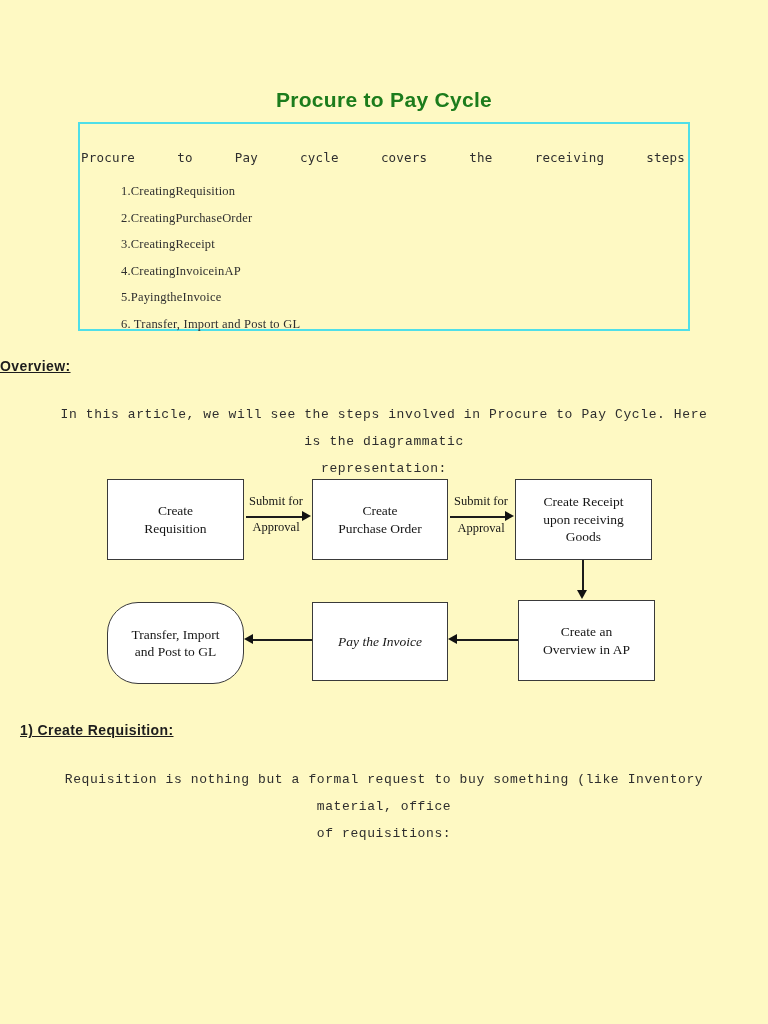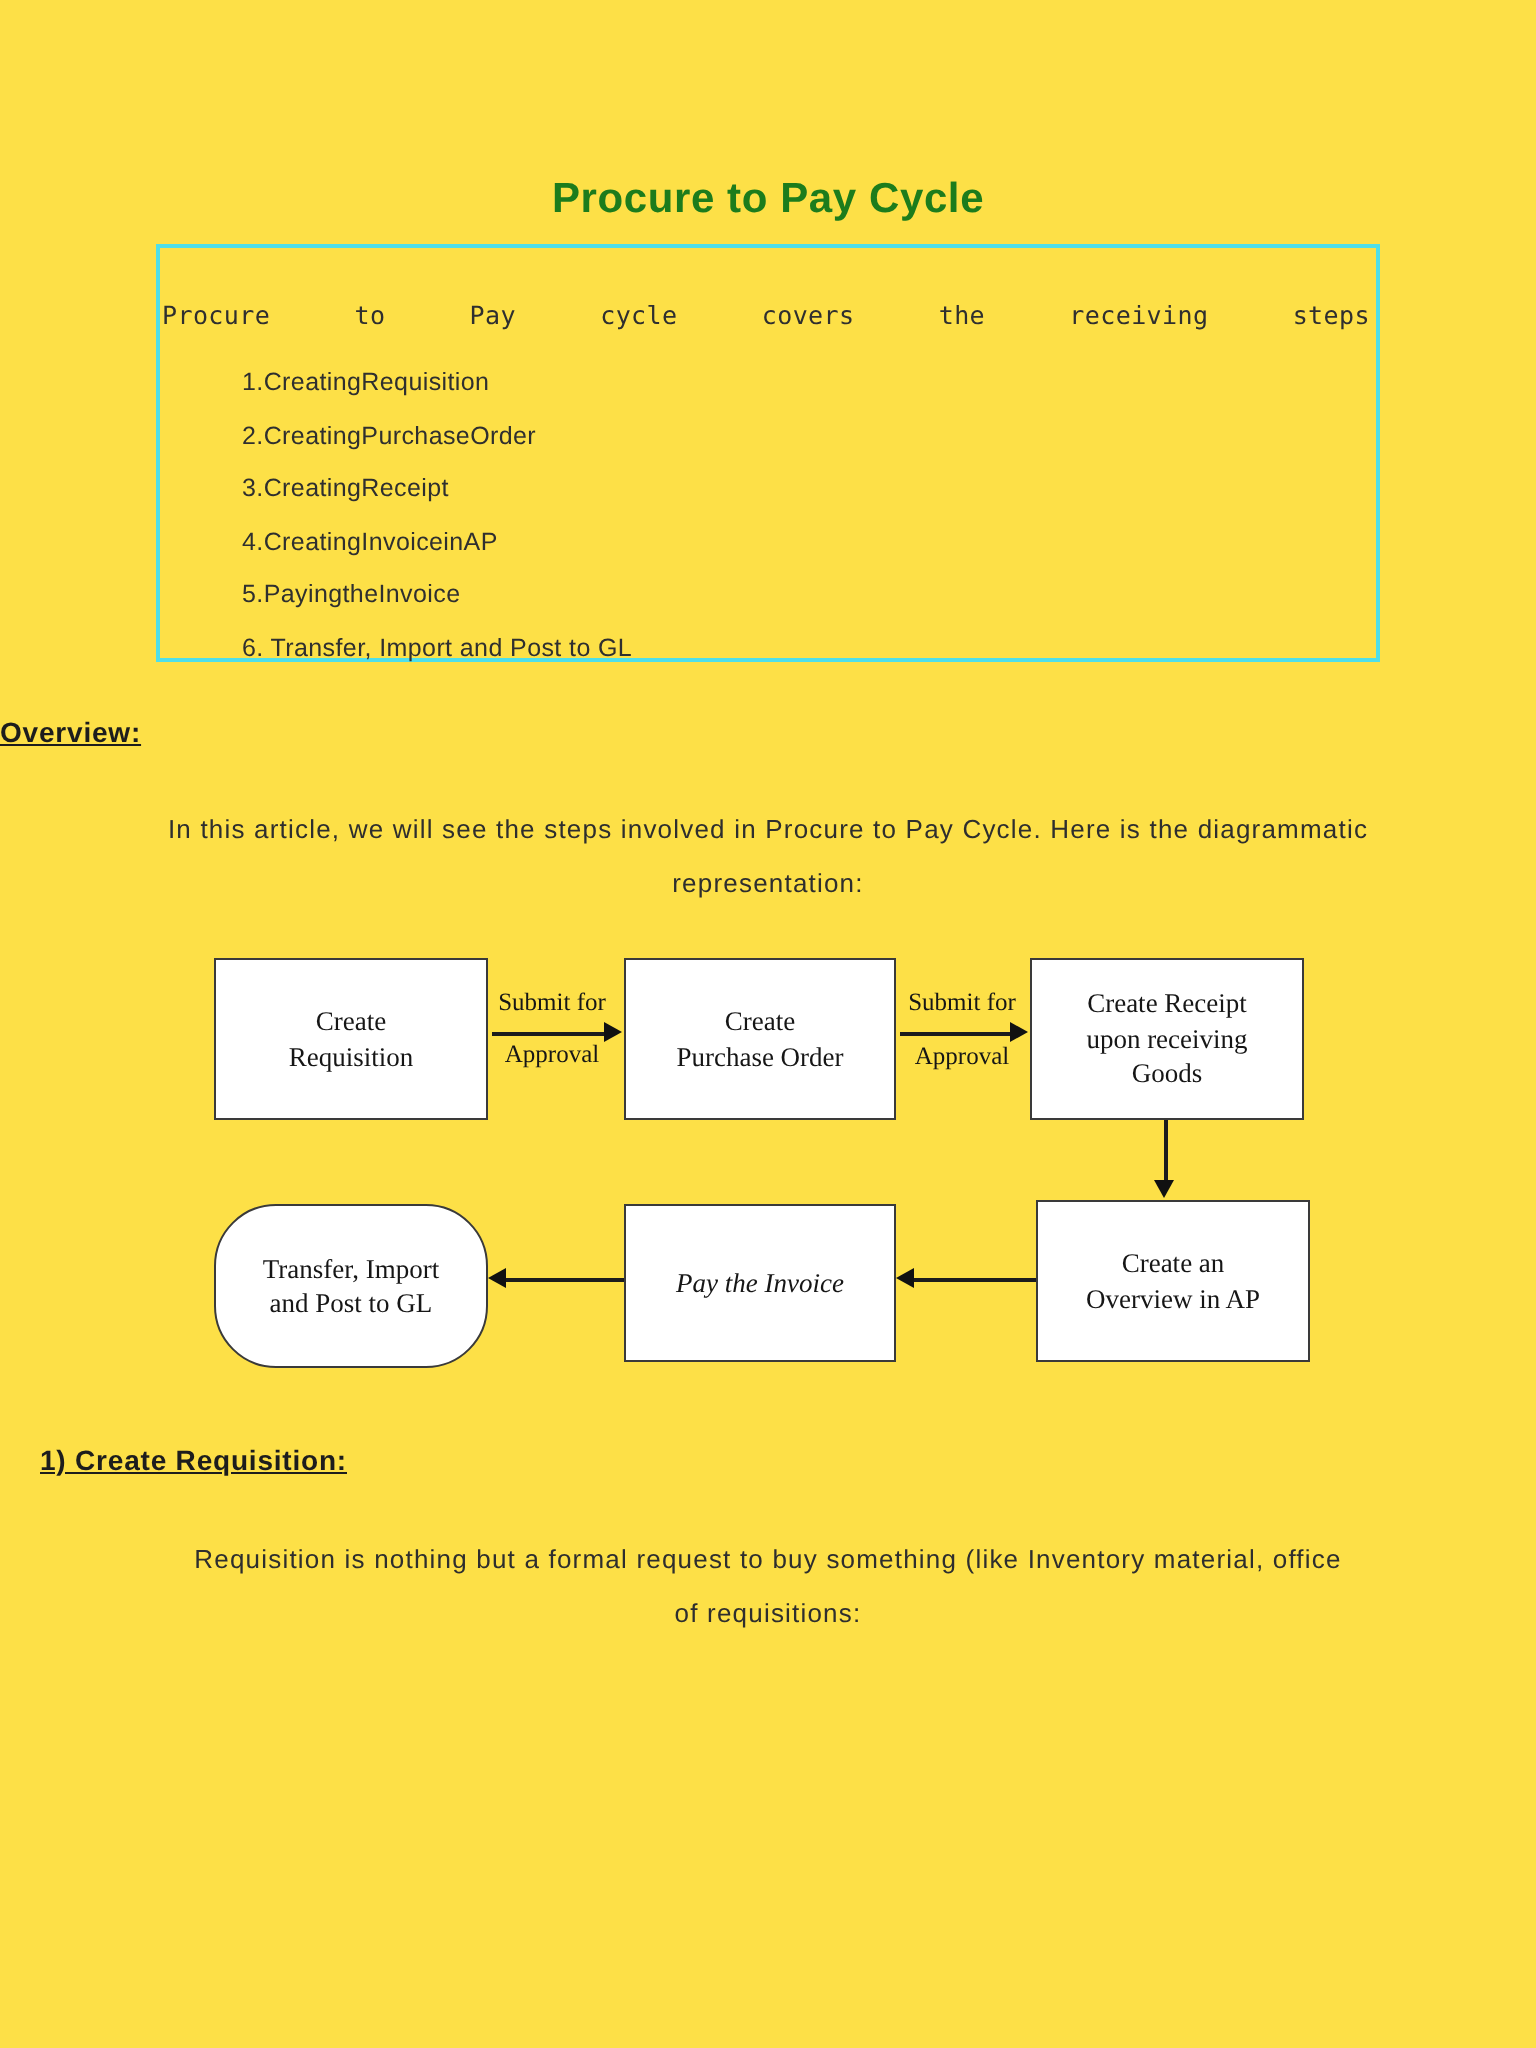--- a/index.html
+++ b/index.html
@@ -10,21 +10,21 @@
   body {
     width: 768px;
     height: 1024px;
     position: relative;
     overflow: hidden;
     font-family: "Liberation Sans", sans-serif;
   }
   .page {
     position: absolute;
     inset: 0;
-    background: #fde047;
+    background: #fef9c3;
   }
 
   
   .doc-title {
     position: absolute;
     top: 88px;
     left: 0;
     width: 100%;
     text-align: center;
     font-size: 21px;
@@ -55,21 +55,21 @@
     color: #2f2f2f;
     letter-spacing: 0.2px;
     white-space: nowrap;
     gap: 38px;
   }
   .steps-items {
     position: absolute;
     left: 1px;
     top: 54px;
     right: 2px;
-    font-family: Liberation Sans, sans-serif;
+    font-family: Liberation Serif, serif;
     font-size: 12.5px;
     color: #2f2f2f;
     letter-spacing: 0.2px;
     padding-left: 40px;
   }
   .steps-items .step-item {
     height: 26.5px;
     line-height: 26.5px;
     white-space: nowrap;
     overflow: hidden;
@@ -92,20 +92,21 @@
 
   .body-paragraph {
     position: absolute;
     left: 48px;
     right: 48px;
     text-align: center;
     font-size: 13px;
     line-height: 27px;
     letter-spacing: 0.6px;
     color: #2e2e2e;
+    font-family: Liberation Mono, monospace;
   }
   .para-overview { top: 401px; }
   .para-create-req { top: 766px; }
 
   
   .flow-node {
     position: absolute;
     border: 1.5px solid #3a3a3a;
     box-sizing: border-box;
     background: #ffffff;

